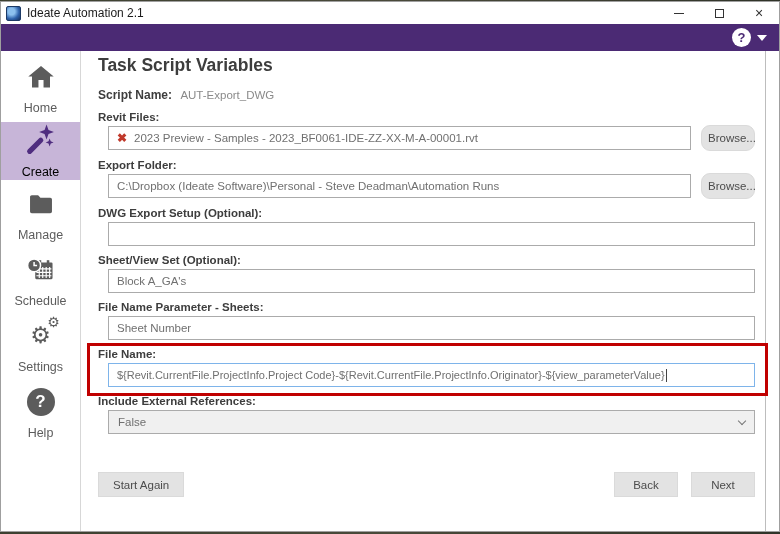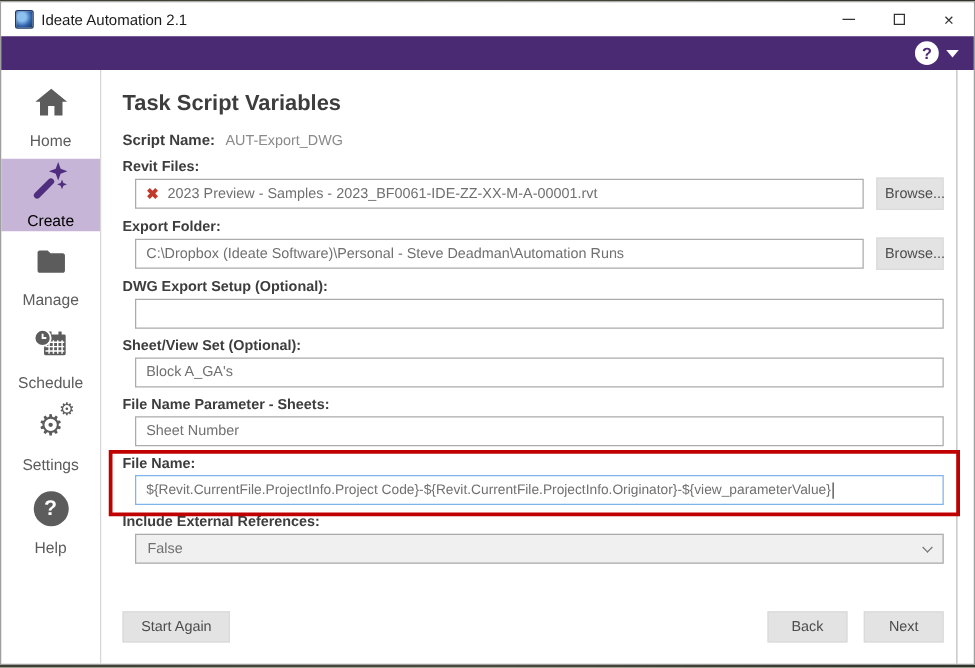--- a/index.html
+++ b/index.html
@@ -8,21 +8,21 @@
     width:780px; height:534px; position:relative; overflow:hidden;
     background:linear-gradient(90deg,#3c4030,#4a4a3a,#2f3328);
     font-family:"Liberation Sans", sans-serif;
   }
   .window {
     position:absolute; left:0; right:0; top:1px; bottom:2px;
     background:#fff; border:1px solid #9f9f9f;
     display:flex; flex-direction:column;
   }
   
-  .titlebar { height:27px; flex:none; display:flex; align-items:center; padding-left:11px; background:#fff; }
+  .titlebar { height:22px; flex:none; display:flex; align-items:center; padding-left:5px; background:#fff; }
   .appicon {
     width:15px; height:15px; border-radius:2px; margin-right:6px;
     background:radial-gradient(circle at 35% 35%, #8cc0ee 0 28%, #2e62ab 62%, #16305c 100%);
     border:1px solid #1c3a66;
   }
   .apptitle { font-size:12px; color:#1b1b1b; }
   .wincontrols { margin-left:auto; display:flex; height:100%; }
   .winbtn { width:40px; height:100%; display:flex; align-items:center; justify-content:center; color:#333; font-size:14px; }
   .glyph-min { width:10px; height:1px; background:#333; display:block; }
   .glyph-max { width:9px; height:9px; border:1px solid #333; display:block; }
@@ -41,38 +41,38 @@
   .nav-item { height:63px; display:flex; flex-direction:column; align-items:center; justify-content:center; gap:8px; color:#5c5c5c; margin-bottom:3px; cursor:default; }
   .nav-item .nav-label { font-size:12.5px; }
   .nav-item svg { fill:#5c5c5c; }
   .nav-item.selected { background:#C7B5D8; color:#000000; height:58px; }
   .nav-item.selected svg { fill:#4F2D7F; }
   .nav-icon { height:33px; display:flex; align-items:center; justify-content:center; position:relative; }
   .gear-big { font-size:23px; line-height:1; }
   .gear-small { font-size:14px; line-height:1; position:absolute; right:-9px; top:-4px; }
   .helpdisc { width:28px; height:28px; border-radius:50%; background:#5c5c5c; color:#fff; font-weight:bold; font-size:17px; display:flex; align-items:center; justify-content:center; }
   
-  .main { flex:1; border-right:1px solid #bdbdbd; padding:14px 0 0 17px; display:flex; flex-direction:column; min-width:0; }
+  .main { flex:1; border-right:1px solid #bdbdbd; padding:2px 0 0 17px; display:flex; flex-direction:column; min-width:0; }
   .gutter { width:13px; flex:none; }
   .page-title { font-size:17.5px; font-weight:bold; color:#3d3d3d; margin:2px 0 12px; }
   .script-row { font-size:12px; margin-bottom:9px; }
   .script-label { font-weight:bold; color:#3d3d3d; }
   .script-value { color:#8a8a8a; margin-left:5px; font-size:11.5px; }
   .field { margin:0 10px 8px 0; }
   .field-label { font-size:11.5px; font-weight:bold; color:#3d3d3d; margin-bottom:3px; }
   .tb, input.tb {
     margin-left:10px; height:24px; border:1px solid #ababab; background:#fff;
     font-size:11.5px; color:#707070; padding:0 8px; width:calc(100% - 10px);
     font-family:inherit; display:flex; align-items:center; overflow:hidden; white-space:nowrap;
   }
   input.tb { display:block; }
   .input-row { display:flex; gap:10px; margin-left:10px; align-items:flex-start; }
   .input-row .tb { flex:1; margin-left:0; width:auto; }
   .btn { background:#e3e3e3; border:1px solid #dadada; color:#4c4c4c; font-size:11.5px; font-family:inherit; cursor:default; }
-  .browse-btn { width:54px; height:26px; flex:none; margin-top:-1px; }
+  .browse-btn { width:54px; height:26px; flex:none; margin-top:-1px;border-radius:9px; }
   .error-x { color:#C0392B; font-weight:bold; font-size:12px; margin-right:7px; flex:none; }
   .fn-wrap { position:relative; }
   .red-box { position:absolute; left:-11px; top:-5px; right:-13px; bottom:-9px; border:3px solid #C00000; pointer-events:none; z-index:3; }
   .tb.focused { border-color:#7EB4EA; font-size:11px;text-align:center; }
   .caret { width:1px; height:13px; background:#444; margin-left:1px; flex:none; }
   .select {
     margin-left:10px; height:24px; background:#f0f0f0; border:1px solid #ababab;
     display:flex; align-items:center; justify-content:space-between; padding:0 9px;
     font-size:11.5px; color:#707070; width:calc(100% - 10px); cursor:default;
   }

